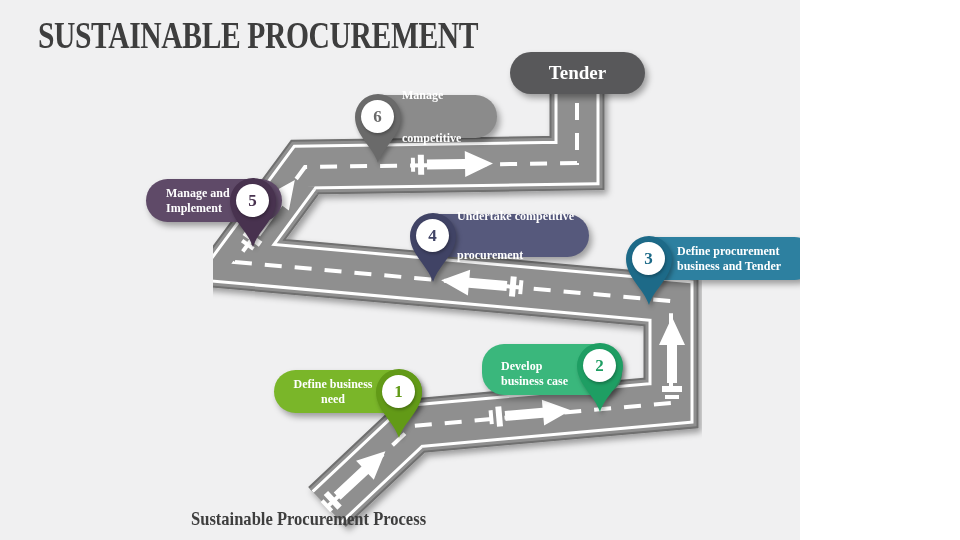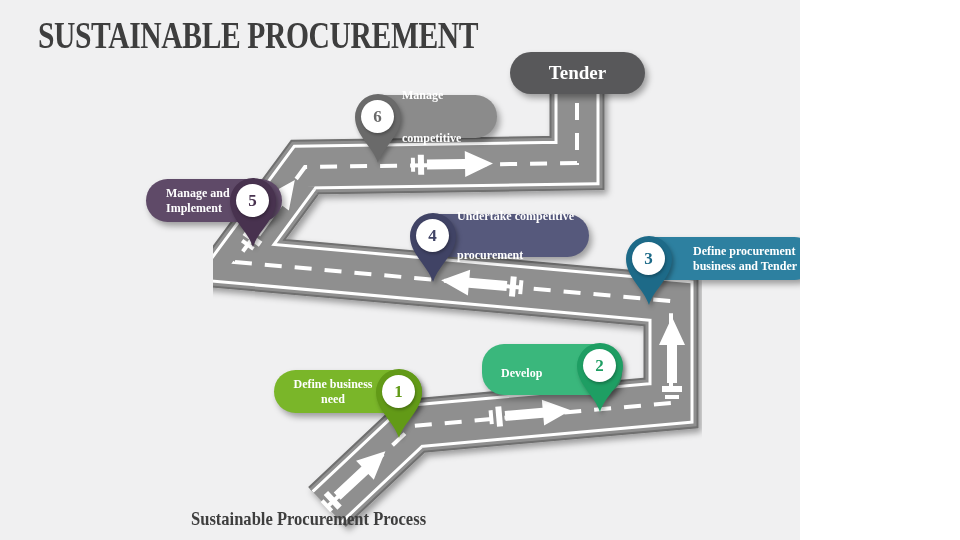--- a/index.html
+++ b/index.html
@@ -34,21 +34,21 @@
   .num{position:absolute;top:5px;width:33px;height:33px;border-radius:50%;
        background:#fff;z-index:3;font-size:17px;font-weight:bold;
        text-align:center;line-height:33px;box-shadow:1px 2px 3px rgba(0,0,0,.25);}
   .s1{left:274px;top:370px;width:148px;}
   .s1 .pill{text-align:center;padding:0 44px 0 14px;}
   .s1 .num{left:108px;} .s1 .pin{left:99px;}
   .s2{left:482px;top:344px;width:140px;}
   .s2 .pill{padding:8px 46px 0 19px;}
   .s2 .num{left:101px;} .s2 .pin{left:92px;}
   .s3{left:628px;top:237px;width:188px;}
-  .s3 .pill{padding:0 10px 0 65px;}
+  .s3 .pill{padding:0 10px 0 49px;}
   .s3 .num{left:4px;}  .s3 .pin{left:-5px;}
   .s4{left:413px;top:214px;width:176px;}
   .s4 .pill{padding:0 10px 0 44px;gap:24px;}
   .s4 .num{left:3px;}  .s4 .pin{left:-6px;}
   .s5{left:146px;top:179px;width:136px;}
   .s5 .pill{padding:0 44px 0 20px;}
   .s5 .num{left:90px;} .s5 .pin{left:81px;}
   .s6{left:358px;top:95px;width:139px;}
   .s6 .pill{padding:0 10px 0 44px;}
   .s6 .num{left:3px;}  .s6 .pin{left:-6px;}
@@ -102,20 +102,21 @@
     </div>
     <div class="num" style="color: rgb(98, 154, 23);">1</div>
   </div>
 
   <div class="step s2">
     <svg class="pin" width="52" height="76" viewBox="-26 -28 52 76">
       <path d="M 0 44 C -5 28 -23 16 -23 -2 A 23 23 0 1 1 23 -2 C 23 16 5 28 0 44 Z" style="fill: rgb(30, 158, 99);"></path>
     </svg>
     <div class="pill" style="background: rgb(58, 183, 124);">
       <span class="line">Develop</span>
+      <span class="line">business case</span>
     </div>
     <div class="num" style="color: rgb(30, 158, 99);">2</div>
   </div>
 
   <div class="step s3">
     <svg class="pin" width="52" height="76" viewBox="-26 -28 52 76">
       <path d="M 0 44 C -5 28 -23 16 -23 -2 A 23 23 0 1 1 23 -2 C 23 16 5 28 0 44 Z" style="fill: rgb(29, 106, 136);"></path>
     </svg>
     <div class="pill" style="background: rgb(45, 128, 160);">
       <span class="line">Define procurement</span>

